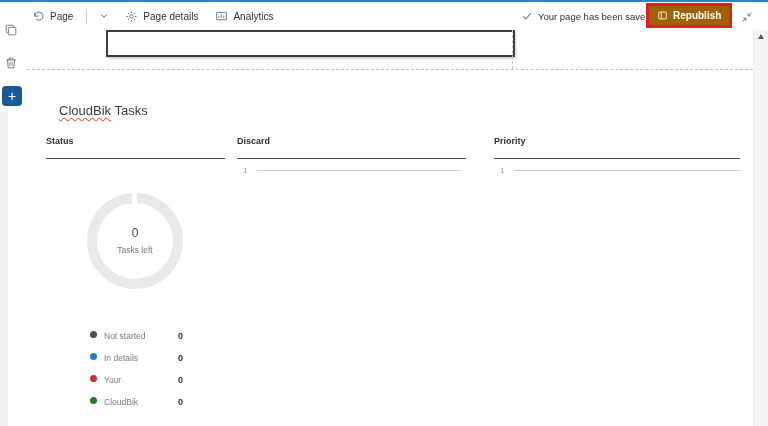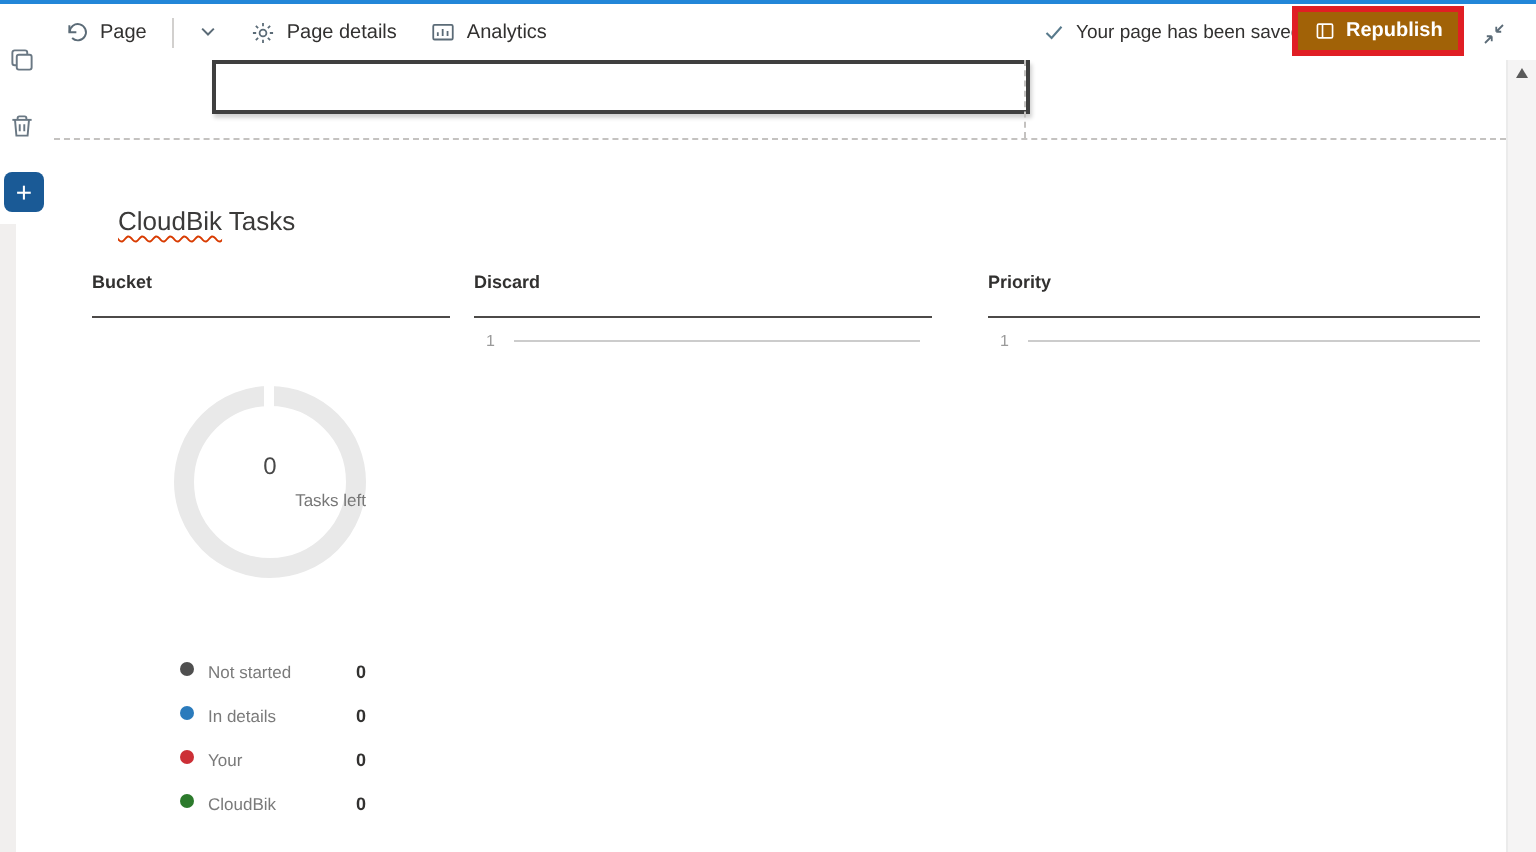--- a/index.html
+++ b/index.html
@@ -58,21 +58,21 @@
   .tick-bucket { left:243px; }
   .tick-priority { left:500px; }
   .tickline { position:absolute; top:170px; height:0; border-top:1px solid #cccccc; }
   .tickline-bucket { left:257px; width:203px; }
   .tickline-priority { left:514px; width:226px; }
 
   .donut { position:absolute; left:87px; top:193px; width:76px; height:76px; border:10px solid #e9e9e9; border-radius:50%; box-sizing:content-box; }
   .donut-notch { position:absolute; left:132px; top:192px; width:5px; height:12px; background:#fff; }
   .donut-center { position:absolute; left:87px; top:226px; width:96px; text-align:center; }
   .donut-zero { font-size:12px; color:#484848; }
-  .donut-sub { font-size:8.5px; color:#777; margin-top:5px;text-align:right; }
+  .donut-sub { font-size:8.5px; color:#777; margin-top:5px; }
 
   .legend { position:absolute; left:87px; top:331px; width:140px; }
   .legend-row { position:relative; height:22px; display:flex; align-items:flex-start; }
   .dot { width:7px; height:7px; border-radius:50%; margin-left:3px; flex:none; background:#888; }
   .lab { margin-left:7px; font-size:8.5px; color:#7a7a7a; }
   .val { position:absolute; left:91px; font-size:9px; font-weight:700; color:#323130; }
 </style>
 </head>
 <body>
 
@@ -155,21 +155,21 @@
         <path d="M6.7 7v4M9.3 7v4"></path>
       </svg>
   </button>
   <button class="add-btn">
     <span>+</span>
   </button>
 
   <div>
     <div class="wp-title"><span class="squiggle">CloudBik</span><span> Tasks</span></div>
 
-    <div class="col-header col-status">Bucket</div>
+    <div class="col-header col-status">Status</div>
     <div class="col-header col-bucket">Discard</div>
     <div class="col-header col-priority">Priority</div>
 
     <div class="tick tick-bucket">1</div>
     <div class="tickline tickline-bucket"></div>
     <div class="tick tick-priority">1</div>
     <div class="tickline tickline-priority"></div>
 
     <div class="donut"></div>
     <div class="donut-notch"></div>

